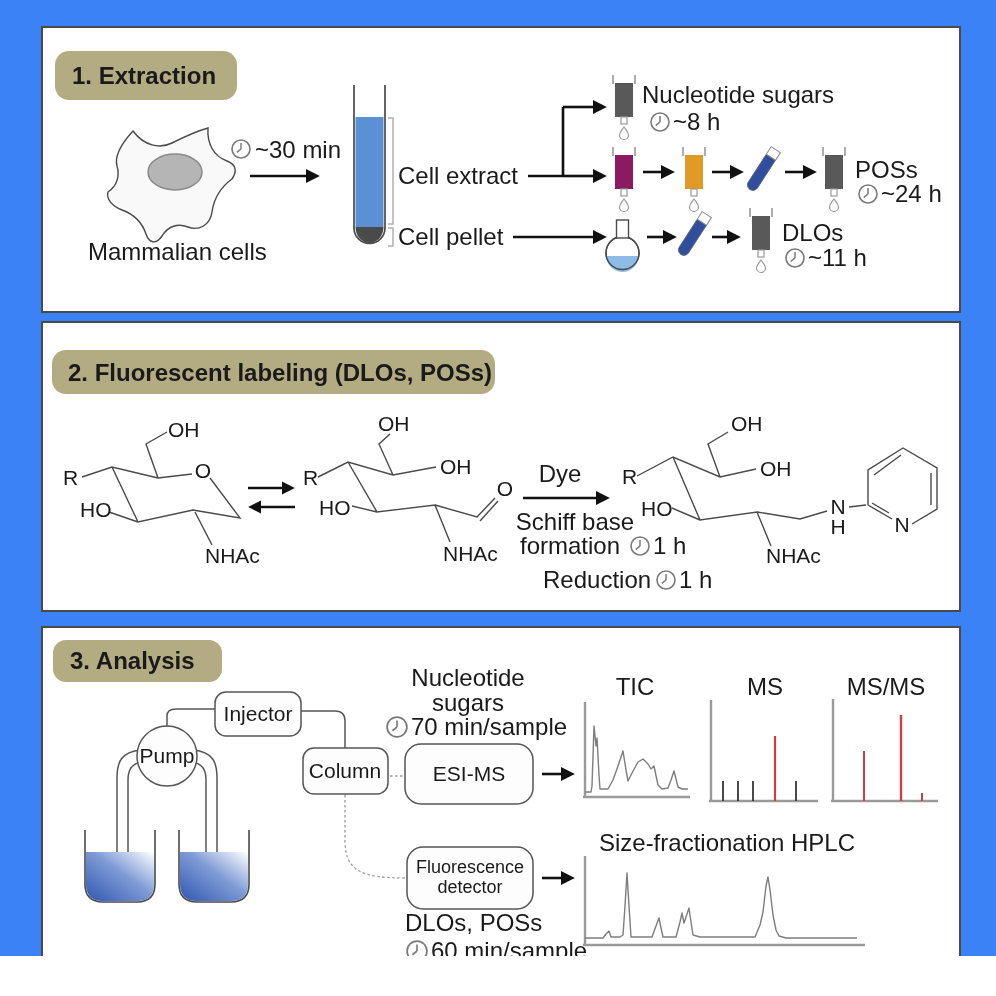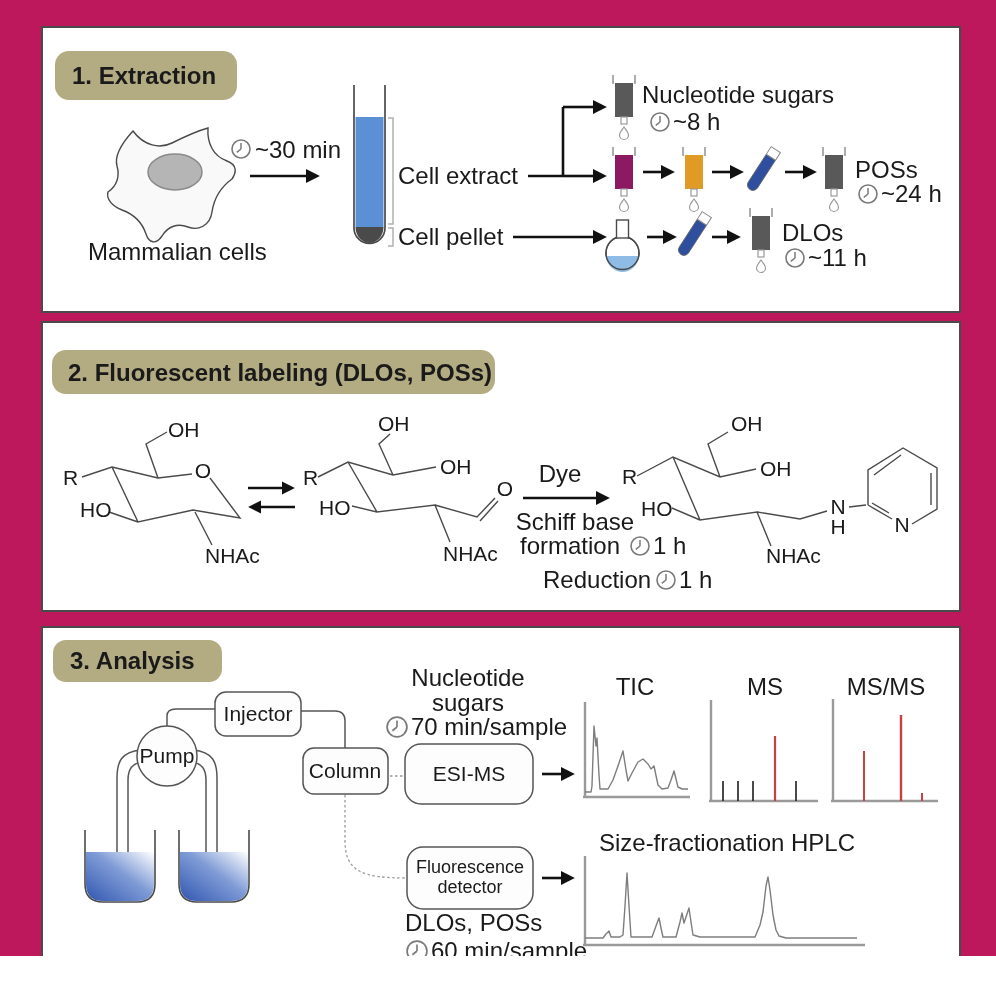--- a/index.html
+++ b/index.html
@@ -1,16 +1,16 @@
 <!DOCTYPE html>
 <html><head>
 <meta charset="utf-8">
 <style>
   html,body{margin:0;padding:0;background:#fff;}
-  #stage{position:relative;width:996px;height:956px;background:#be185d;overflow:hidden;}
+  #stage{position:relative;width:996px;height:956px;background:#3b82f6;overflow:hidden;}
   svg text{font-family:"Liberation Sans","DejaVu Sans",sans-serif;fill:#1a1a1a;}
   .f-title{font-size:24px;font-weight:bold;}
   .f-label{font-size:24px;}
   .f-atom{font-size:21px;}
   .f-box{font-size:21px;}
   .f-det{font-size:18px;}
   .bond{stroke:#4a4a4a;stroke-width:1.4;fill:none;}
   .flow{stroke:#111;stroke-width:2.6;fill:none;}
   .conn{stroke:#555;stroke-width:1.5;fill:none;}
   .dots{stroke:#999;stroke-width:1.3;fill:none;stroke-dasharray:2.5 2.5;}

